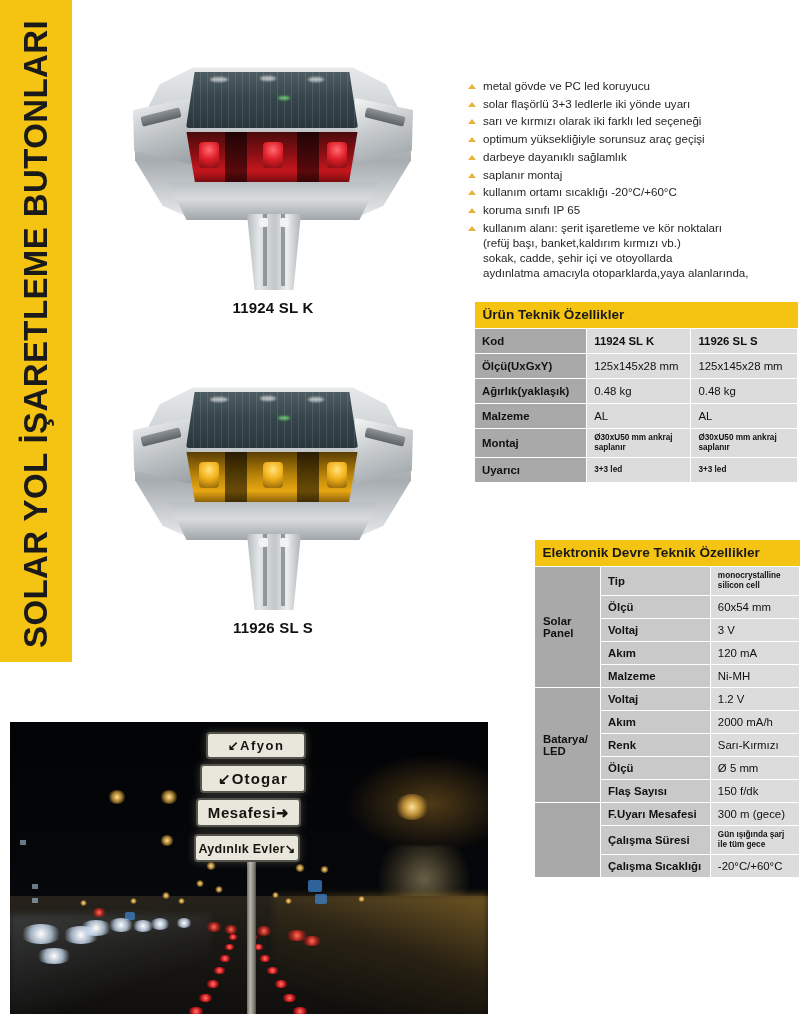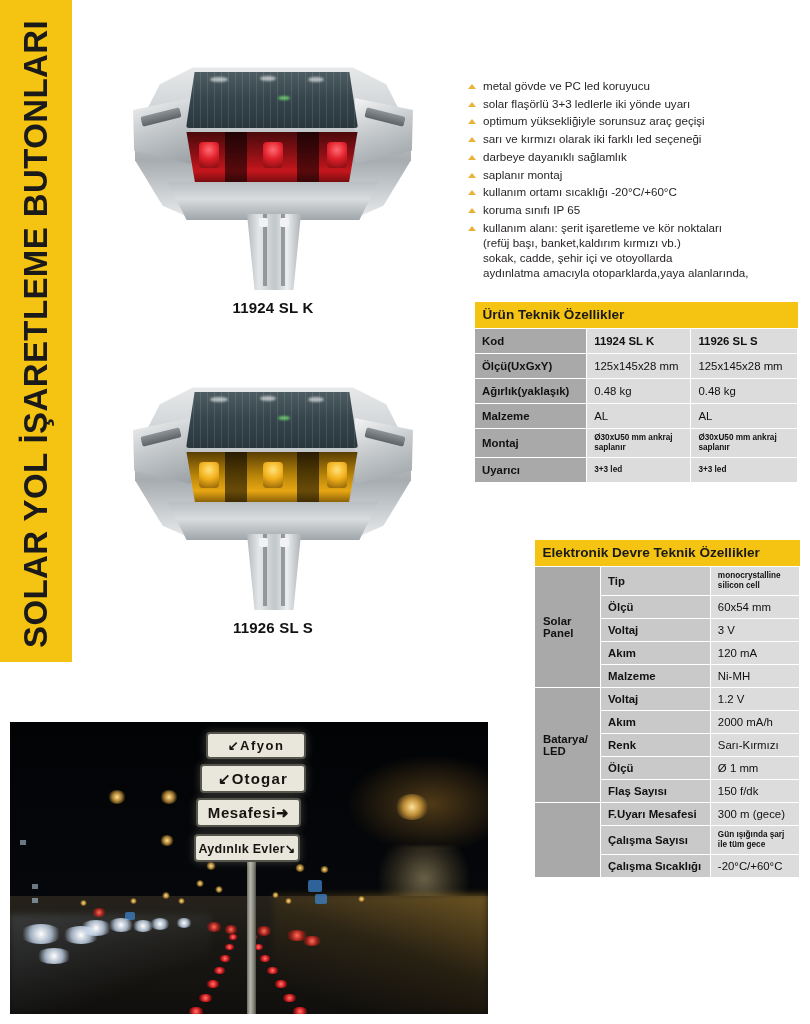--- a/index.html
+++ b/index.html
@@ -458,25 +458,25 @@
   <div class="feature-row">
     <span class="bullet-tri"></span>
     <span class="feature-text">metal gövde ve PC led koruyucu</span>
   </div>
   <div class="feature-row">
     <span class="bullet-tri"></span>
     <span class="feature-text">solar flaşörlü 3+3 ledlerle iki yönde uyarı</span>
   </div>
   <div class="feature-row">
     <span class="bullet-tri"></span>
+    <span class="feature-text">sarı ve kırmızı olarak iki farklı led seçeneği</span>
+  </div>
+  <div class="feature-row">
+    <span class="bullet-tri"></span>
     <span class="feature-text">optimum yüksekliğiyle sorunsuz araç geçişi</span>
-  </div>
-  <div class="feature-row">
-    <span class="bullet-tri"></span>
-    <span class="feature-text">sarı ve kırmızı olarak iki farklı led seçeneği</span>
   </div>
   <div class="feature-row">
     <span class="bullet-tri"></span>
     <span class="feature-text">darbeye dayanıklı sağlamlık</span>
   </div>
   <div class="feature-row">
     <span class="bullet-tri"></span>
     <span class="feature-text">saplanır montaj</span>
   </div>
   <div class="feature-row">
@@ -574,34 +574,34 @@
   <tr>
     <td class="prop-cell col-prop">Akım</td>
     <td class="val-cell col-val">2000 mA/h</td>
   </tr>
   <tr>
     <td class="prop-cell col-prop">Renk</td>
     <td class="val-cell col-val">Sarı-Kırmızı</td>
   </tr>
   <tr>
     <td class="prop-cell col-prop">Ölçü</td>
-    <td class="val-cell col-val">Ø 1 mm</td>
+    <td class="val-cell col-val">Ø 5 mm</td>
   </tr>
   <tr>
     <td class="prop-cell col-prop">Flaş Sayısı</td>
     <td class="val-cell col-val">150 f/dk</td>
   </tr>
 
   <tr>
     <td class="grp-cell col-grp" rowspan="3"></td>
     <td class="prop-cell col-prop">F.Uyarı Mesafesi</td>
     <td class="val-cell col-val">300 m (gece)</td>
   </tr>
   <tr>
-    <td class="prop-cell col-prop">Çalışma Sayısı</td>
+    <td class="prop-cell col-prop">Çalışma Süresi</td>
     <td class="val-cell col-val small">Gün ışığında şarj ile tüm gece</td>
   </tr>
   <tr>
     <td class="prop-cell col-prop">Çalışma Sıcaklığı</td>
     <td class="val-cell col-val">-20°C/+60°C</td>
   </tr>
 </tbody>
   </table>
 
 <div class="night-photo">

